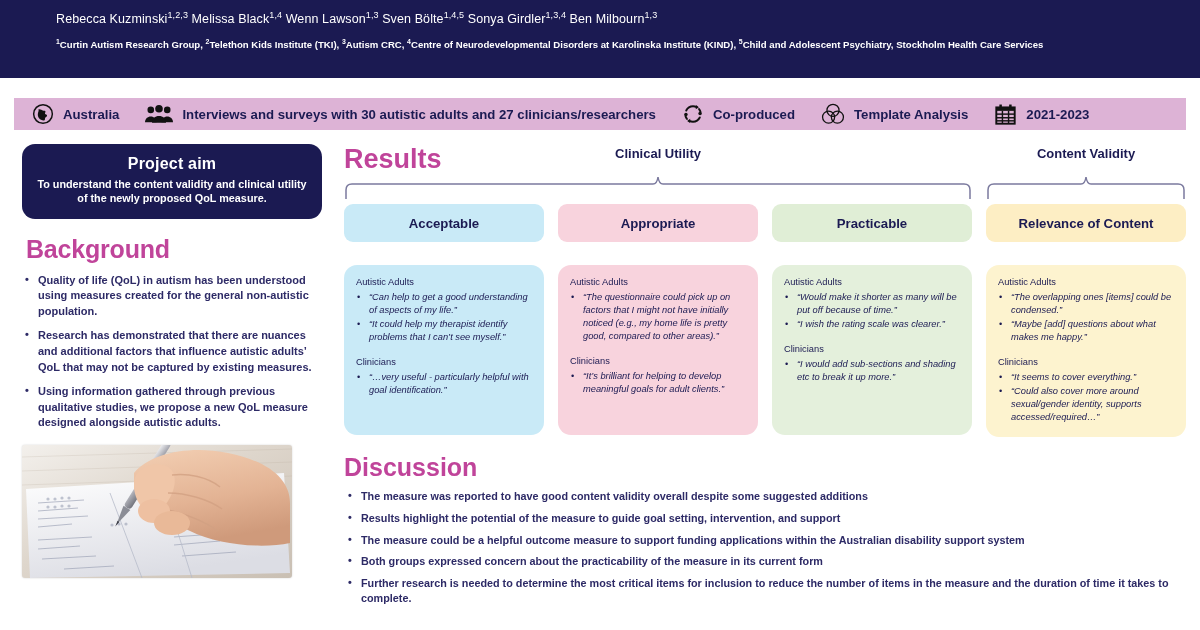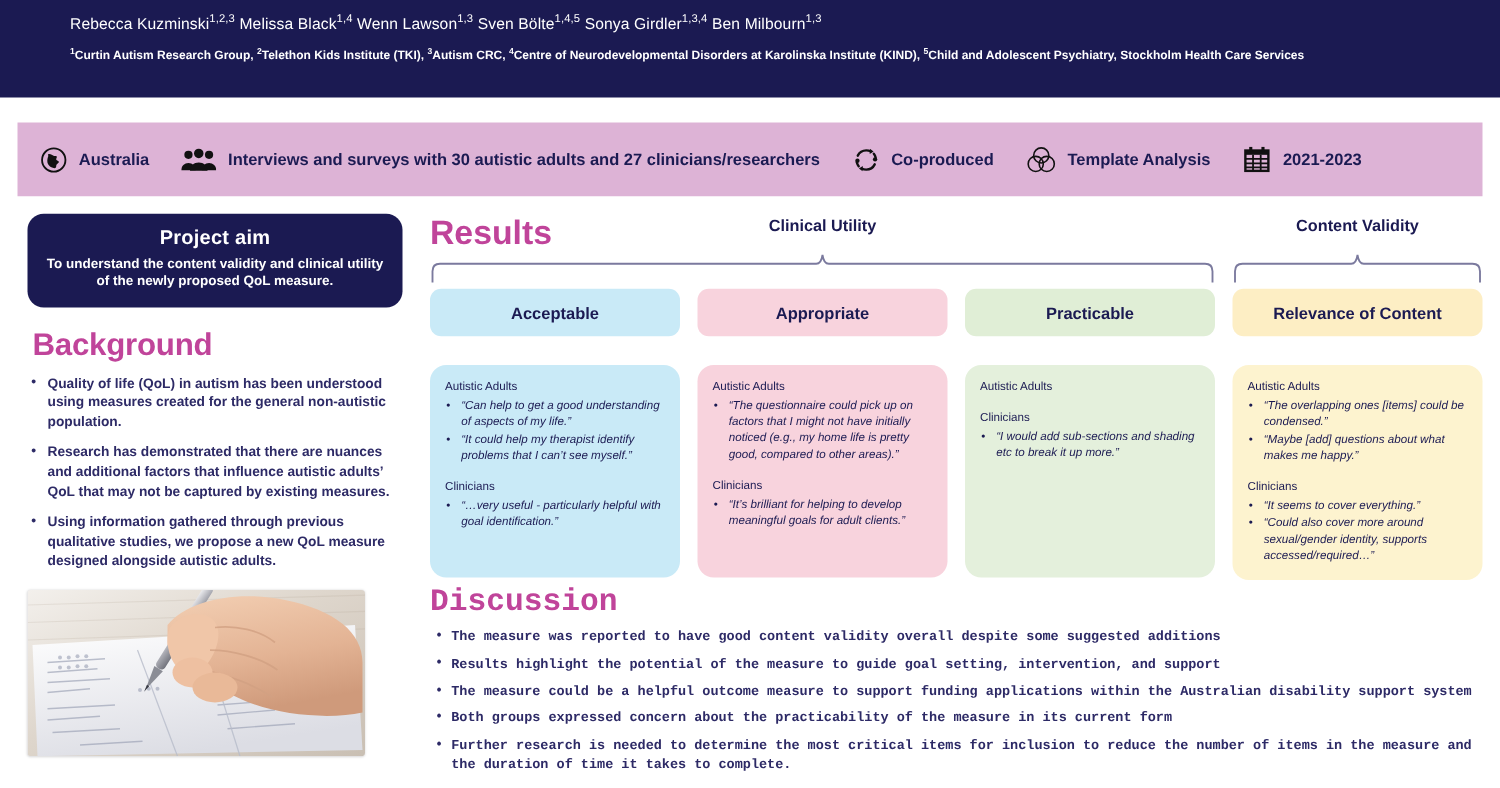--- a/index.html
+++ b/index.html
@@ -32,21 +32,21 @@
     line-height: 1.38;
     margin-top: 11px;
     max-width: 1070px;
   }
   sup { font-size: 0.72em; vertical-align: super; line-height: 0; }
 
   
   .banner-wrap { padding: 20px 14px 0 14px; }
   .banner {
     background: #ddb3d6;
-    height: 59px;
+    height: 32px;
     display: flex;
     align-items: center;
     padding: 0 18px;
   }
   .banner-item {
     display: flex;
     align-items: center;
     gap: 9px;
     color: #1b1a52;
     font-size: 13.2px;
@@ -169,21 +169,21 @@
     line-height: 1.4;
   }
   ul.quotes li::before {
     content: "•";
     position: absolute;
     left: 1px;
     font-style: normal;
   }
 
   
-  .discussion { margin-top: 3px; font-family: Liberation Mono, monospace; }
+  .discussion { margin-top: 16px; }
   .disc-title { color: #c0449a; font-size: 25px; font-weight: bold; margin-bottom: 7px; }
   ul.disc-list { list-style: none; }
   ul.disc-list li {
     position: relative;
     padding-left: 17px;
     color: #2d2a66;
     font-size: 10.8px;
     font-weight: bold;
     line-height: 1.36;
     margin-bottom: 7px;
@@ -425,20 +425,24 @@
             <div class="grp-title second">Clinicians</div>
             <ul class="quotes">
               <li>“It’s brilliant for helping to develop meaningful goals for adult clients.”</li>
             </ul>
           </div>
         </div>
         <div class="card-col">
           <div class="card-header" style="background: rgb(224, 238, 214);">Practicable</div>
           <div class="card-body" style="background: rgb(228, 240, 220);">
             <div class="grp-title">Autistic Adults</div>
+            <ul class="quotes">
+              <li>“Would make it shorter as many will be put off because of time.”</li>
+              <li>“I wish the rating scale was clearer.”</li>
+            </ul>
             <div class="grp-title second">Clinicians</div>
             <ul class="quotes">
               <li>“I would add sub-sections and shading etc to break it up more.”</li>
             </ul>
           </div>
         </div>
         <div class="card-col">
           <div class="card-header" style="background: rgb(253, 238, 196);">Relevance of Content</div>
           <div class="card-body" style="background: rgb(253, 243, 207);">
             <div class="grp-title">Autistic Adults</div>

